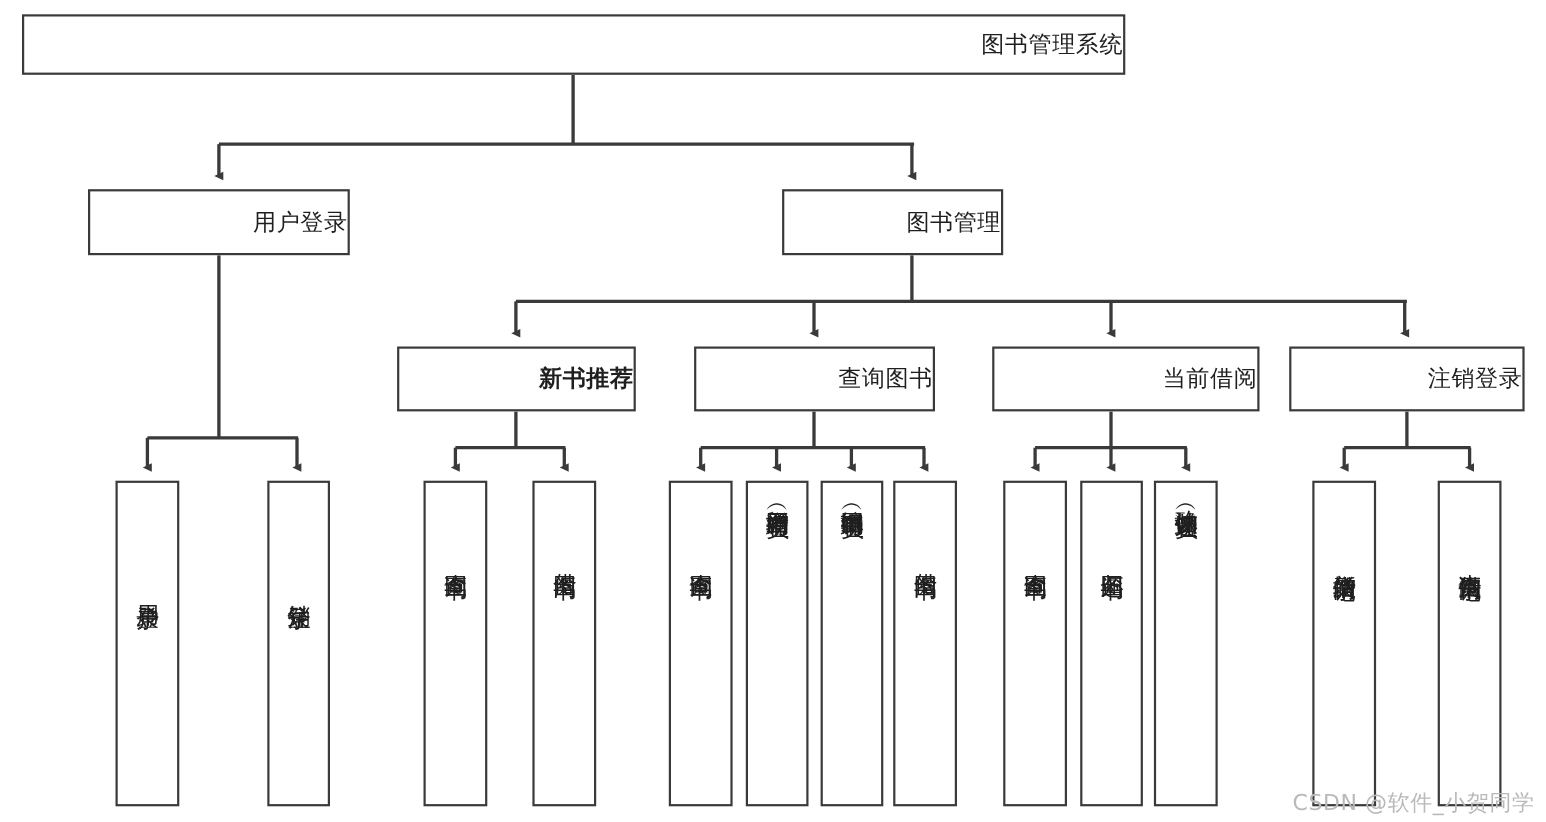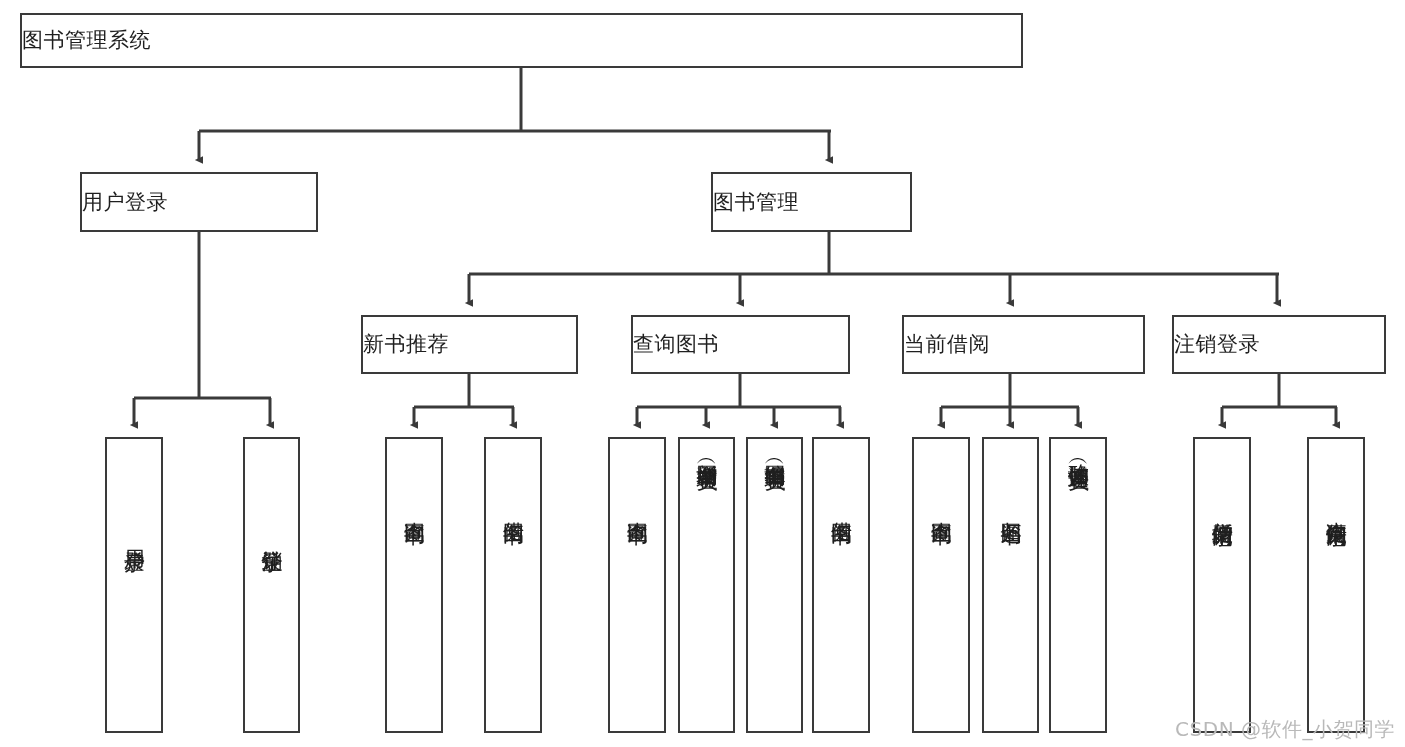--- a/index.html
+++ b/index.html
@@ -26,21 +26,21 @@
     height: 747px;
     pointer-events: none;
   }
   .node {
     position: absolute;
     box-sizing: border-box;
     background: #ffffff;
     border: 2px solid #3a3a3a;
     display: flex;
     align-items: center;
-    justify-content: flex-start;
+    justify-content: flex-end;
     color: #222222;
   }
   .node .label {
     font-size: 21px;
     line-height: 1.25;
     letter-spacing: 0.5px;
     white-space: nowrap;
     color: #1f1f1f;
   }
   .node.leaf {
@@ -136,21 +136,21 @@
   </div>
 
   <div class="node" style="left:80px; top:172px; width:238px; height:60px;">
     <span class="label">用户登录</span>
   </div>
 
   <div class="node" style="left:711px; top:172px; width:201px; height:60px;">
     <span class="label">图书管理</span>
   </div>
 
-  <div class="node" style="left:361px; top:315px; width:217px; height:59px;">
+  <div class="node" style="left:361px; top:315px; width:217px; height:59px;font-weight:bold;">
     <span class="label">新书推荐</span>
   </div>
 
   <div class="node" style="left:631px; top:315px; width:219px; height:59px;">
     <span class="label">查询图书</span>
   </div>
 
   <div class="node" style="left:902px; top:315px; width:243px; height:59px;">
     <span class="label">当前借阅</span>
   </div>

